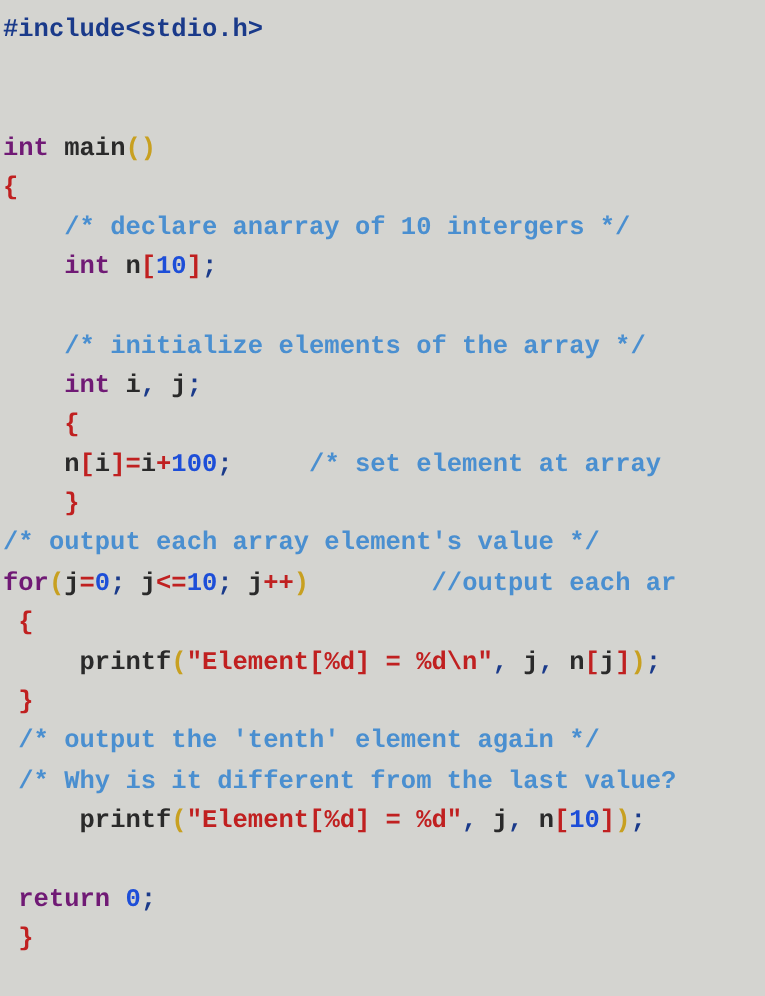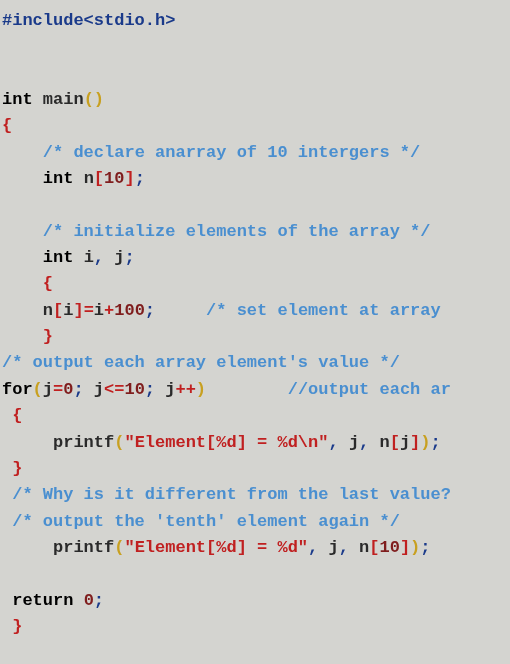--- a/index.html
+++ b/index.html
@@ -9,23 +9,23 @@
     background: #d4d4d0;
     font-family: 'Courier New', Consolas, monospace;
     font-size: 17px;
     font-weight: bold;
     line-height: 1.55;
     overflow: hidden;
     padding: 8px 2px;
     color: #2a2a2a;
   }
   .line { white-space: pre; }
-  .kw { color: #000000; }
+  .kw { color: #701a75; }
   .ident { color: #2a2a2a; }
-  .num { color: #7f1d1d; }
+  .num { color: #1d4ed8; }
   .op { color: #c02020; }
   .punct { color: #1a3a8a; }
   .paren { color: #c8a020; }
   .bracket { color: #c02020; }
   .brace { color: #c02020; }
   .str { color: #c02020; }
   .comment { color: #4a8fd0; }
   .preproc { color: #1a3a8a; }
 </style>
 </head>
@@ -62,23 +62,23 @@
 <div class="line"><span class="comment">/* output each array element's value */</span></div>
 
 <div class="line"><span class="kw">for</span><span class="paren">(</span><span class="ident">j</span><span class="op">=</span><span class="num">0</span><span class="punct">;</span> <span class="ident">j</span><span class="op">&lt;=</span><span class="num">10</span><span class="punct">;</span> <span class="ident">j</span><span class="op">++</span><span class="paren">)</span>        <span class="comment">//output each ar</span></div>
 
 <div class="line"> <span class="brace">{</span></div>
 
 <div class="line">     <span class="ident">printf</span><span class="paren">(</span><span class="str">"Element[%d] = %d\n"</span><span class="punct">,</span> <span class="ident">j</span><span class="punct">,</span> <span class="ident">n</span><span class="bracket">[</span><span class="ident">j</span><span class="bracket">]</span><span class="paren">)</span><span class="punct">;</span></div>
 
 <div class="line"> <span class="brace">}</span></div>
 
+<div class="line"> <span class="comment">/* output the 'tenth' element again */</span></div>
+
 <div class="line"> <span class="comment">/* Why is it different from the last value?</span></div>
-
-<div class="line"> <span class="comment">/* output the 'tenth' element again */</span></div>
 
 <div class="line">     <span class="ident">printf</span><span class="paren">(</span><span class="str">"Element[%d] = %d"</span><span class="punct">,</span> <span class="ident">j</span><span class="punct">,</span> <span class="ident">n</span><span class="bracket">[</span><span class="num">10</span><span class="bracket">]</span><span class="paren">)</span><span class="punct">;</span></div>
 
 <div class="line"> </div>
 
 <div class="line"> <span class="kw">return</span> <span class="num">0</span><span class="punct">;</span></div>
 
 <div class="line"> <span class="brace">}</span></div>
 
 </div>

